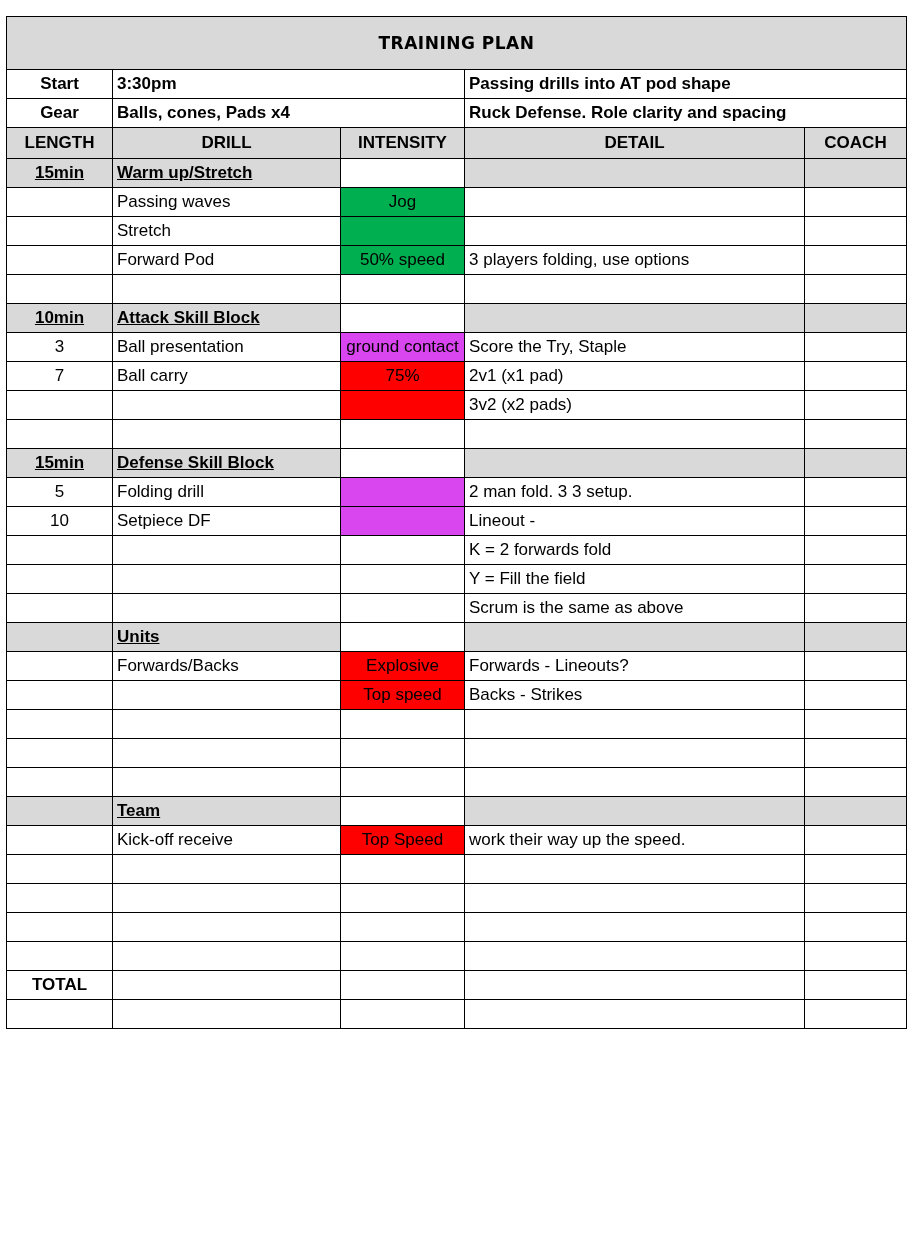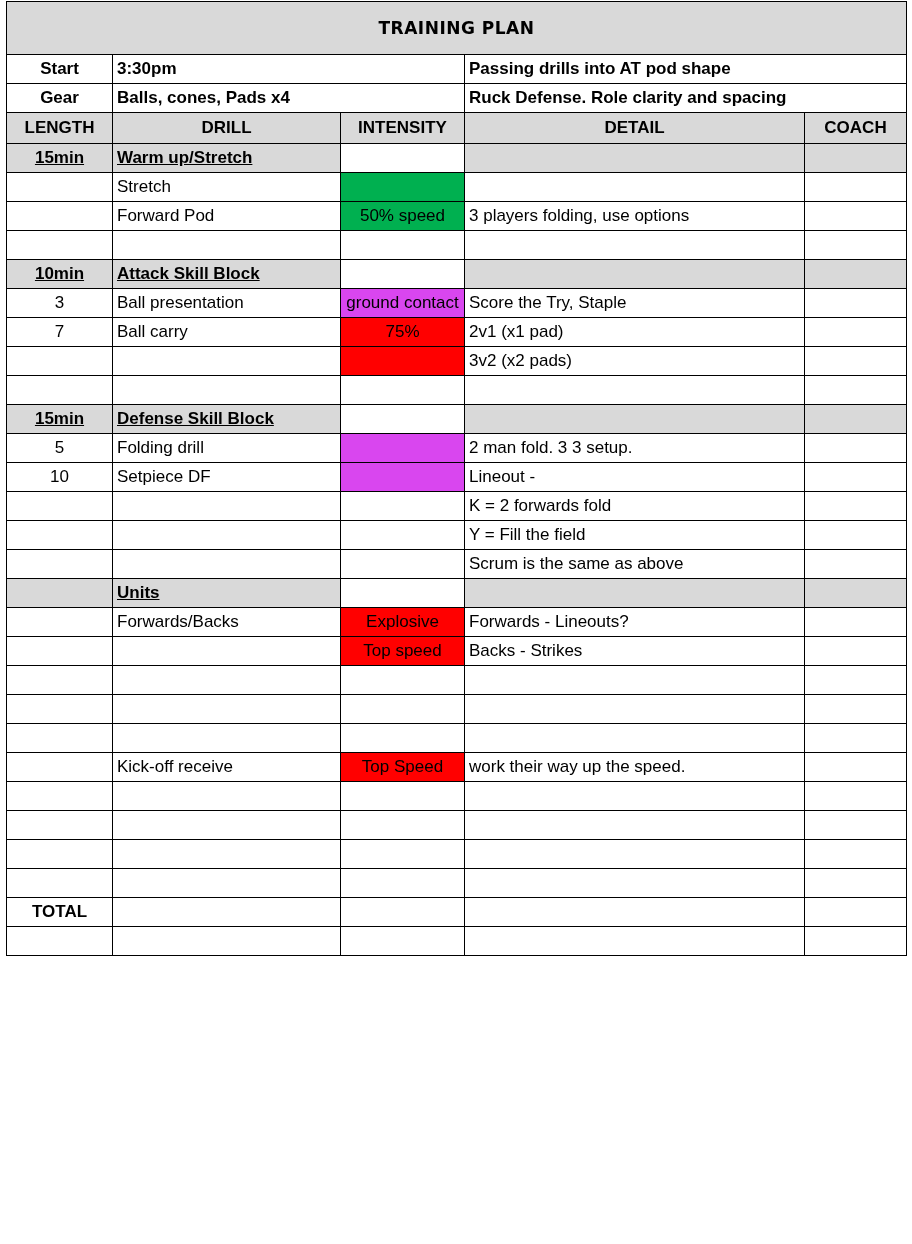--- a/index.html
+++ b/index.html
@@ -11,21 +11,21 @@
     width: 912px;
     height: 1244px;
     font-family: "Liberation Sans", sans-serif;
     color: #000000;
     overflow: hidden;
   }
   .sheet {
     width: 912px;
     height: 980px;
     box-sizing: border-box;
-    padding: 1px 6px 4px 6px;
+    padding: 16px 6px 4px 6px;
   }
   table.plan {
     width: 900px;
     border-collapse: collapse;
     table-layout: fixed;
   }
   table.plan td {
     border: 1px solid #000000;
     height: 28px;
     padding: 0 4px;
@@ -153,20 +153,27 @@
     <tbody id="body-rows">
         <tr>
           <td class="len-bold fill-grey">15min</td>
           <td class="section-title fill-grey">Warm up/Stretch</td>
           <td class="intensity "></td>
           <td class="detail fill-grey"></td>
           <td class="detail fill-grey"></td>
         </tr>
         <tr>
           <td class="len-num"></td>
+          <td class="drill">Passing waves</td>
+          <td class="intensity fill-green">Jog</td>
+          <td class="detail"></td>
+          <td class="detail"></td>
+        </tr>
+        <tr>
+          <td class="len-num"></td>
           <td class="drill">Stretch</td>
           <td class="intensity fill-green"></td>
           <td class="detail"></td>
           <td class="detail"></td>
         </tr>
         <tr>
           <td class="len-num"></td>
           <td class="drill">Forward Pod</td>
           <td class="intensity fill-green">50% speed</td>
           <td class="detail">3 players folding, use options</td>
@@ -290,20 +297,27 @@
           <td class="intensity "></td>
           <td class="detail"></td>
           <td class="detail"></td>
         </tr>
         <tr>
           <td class="len-num"></td>
           <td class="drill"></td>
           <td class="intensity "></td>
           <td class="detail"></td>
           <td class="detail"></td>
+        </tr>
+        <tr>
+          <td class="len-num fill-grey"></td>
+          <td class="section-title fill-grey">Team</td>
+          <td class="intensity "></td>
+          <td class="detail fill-grey"></td>
+          <td class="detail fill-grey"></td>
         </tr>
         <tr>
           <td class="len-num"></td>
           <td class="drill-small">Kick-off receive</td>
           <td class="intensity fill-red">Top Speed</td>
           <td class="detail">work their way up the speed.</td>
           <td class="detail"></td>
         </tr>
         <tr>
           <td class="len-num"></td>

